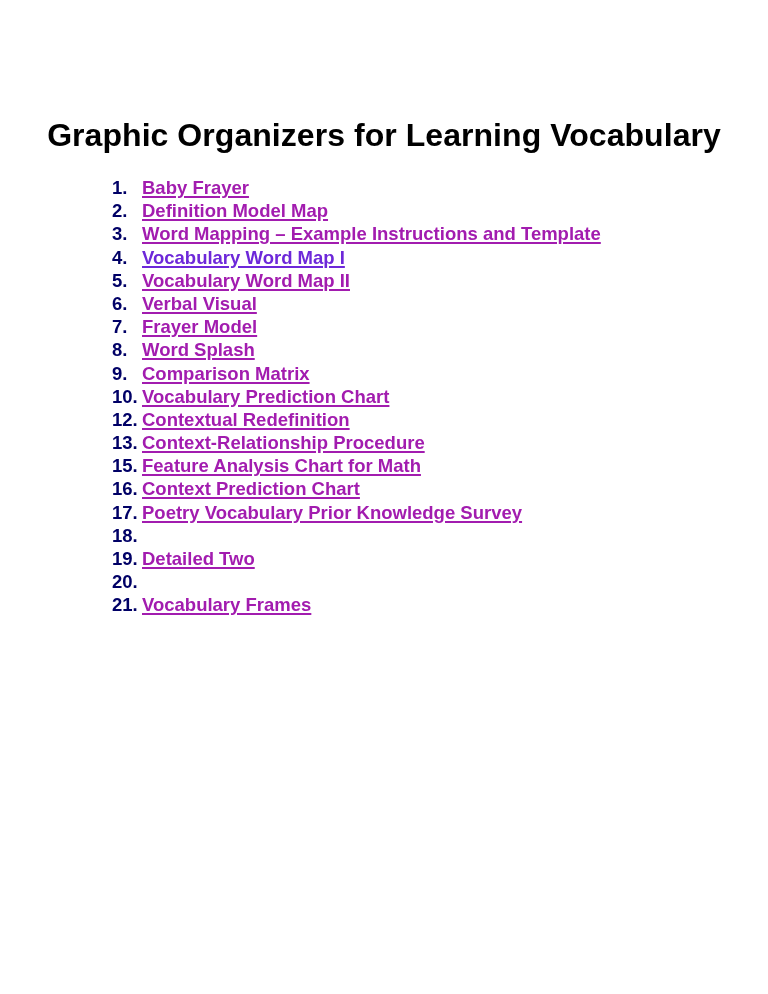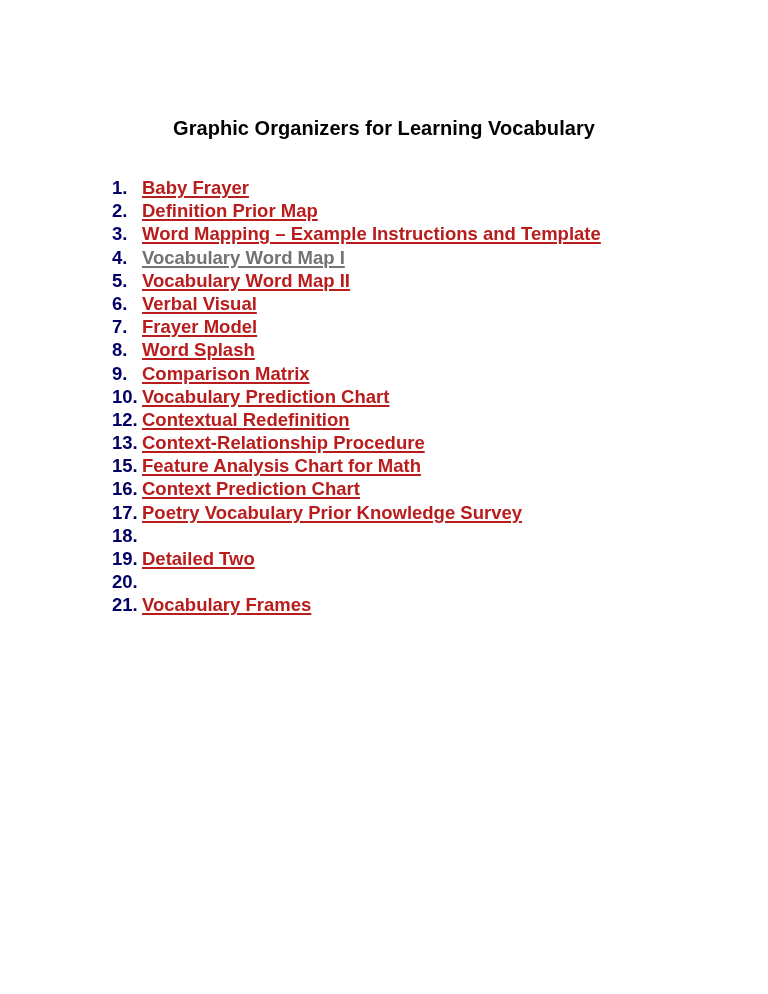--- a/index.html
+++ b/index.html
@@ -13,21 +13,21 @@
       position: relative;
       overflow: hidden;
       font-family: "Liberation Sans", sans-serif;
     }
     .page-title {
       position: absolute;
       left: 0;
       width: 768px;
       top: 117px;
       text-align: center;
-      font-size: 20px;
+      font-size: 32px;
       font-weight: bold;
       color: #000000;
       margin: 0;
       letter-spacing: 0.05px;
     }
     .list {
       position: absolute;
       left: 112px;
       top: 177px;
       margin: 0;
@@ -42,43 +42,43 @@
       white-space: nowrap;
       display: flex;
       align-items: baseline;
     }
     .num {
       display: inline-block;
       width: 30px;
       color: #000066;
     }
     .link {
-      color: #b91c1c;
+      color: #a21caf;
       text-decoration: underline;
       text-decoration-thickness: 2px;
       text-underline-offset: 2px;
       cursor: pointer;
     }
     .link.visited {
-      color: #737373;
+      color: #6d28d9;
     }
   </style>
 </head>
 <body>
 
 <h1 class="page-title">Graphic Organizers for Learning Vocabulary</h1>
 
 <ol class="list">
   <li class="list-item">
       <span class="num">1.</span>
       <a class="link">Baby Frayer</a>
     </li>
   <li class="list-item">
       <span class="num">2.</span>
-      <a class="link">Definition Prior Map</a>
+      <a class="link">Definition Model Map</a>
     </li>
   <li class="list-item">
       <span class="num">3.</span>
       <a class="link">Word Mapping – Example Instructions and Template</a>
     </li>
   <li class="list-item">
       <span class="num">4.</span>
       <a class="link visited">Vocabulary Word Map I</a>
     </li>
   <li class="list-item">

